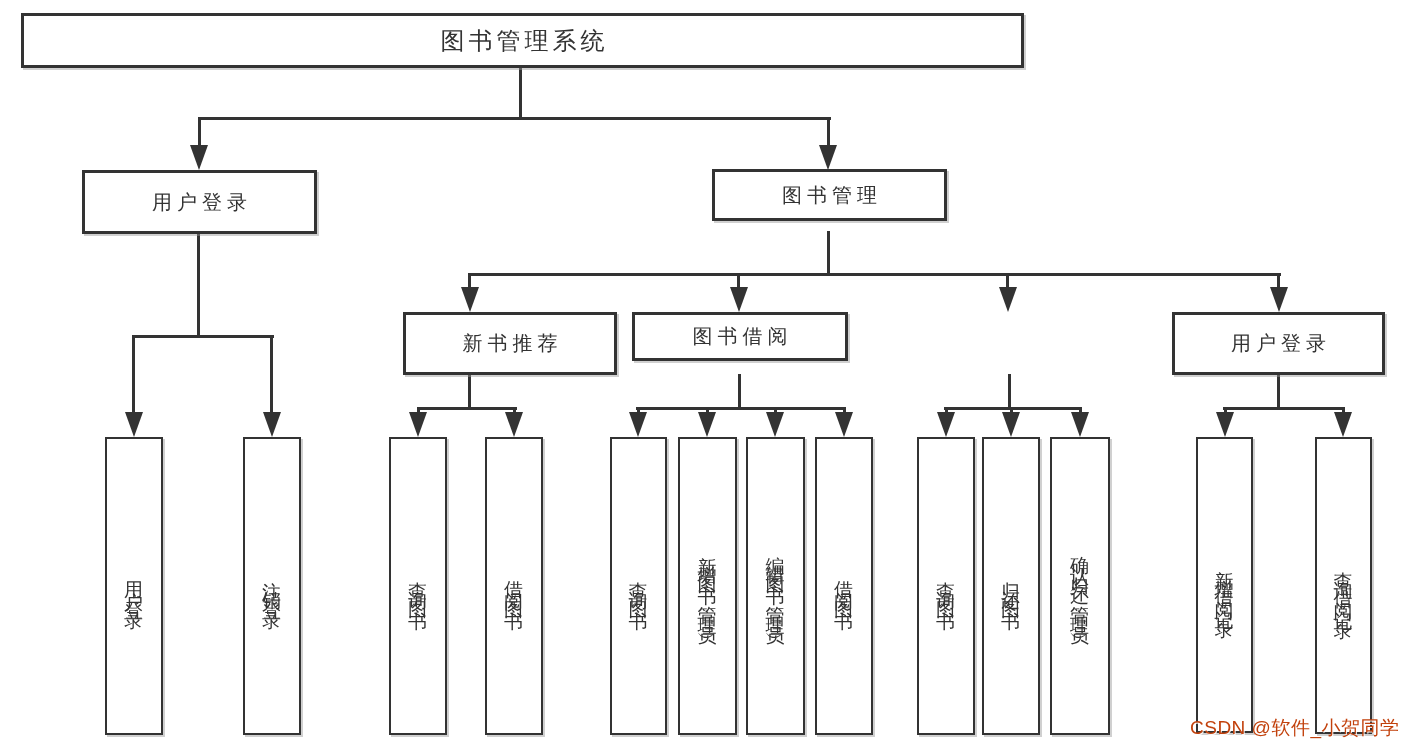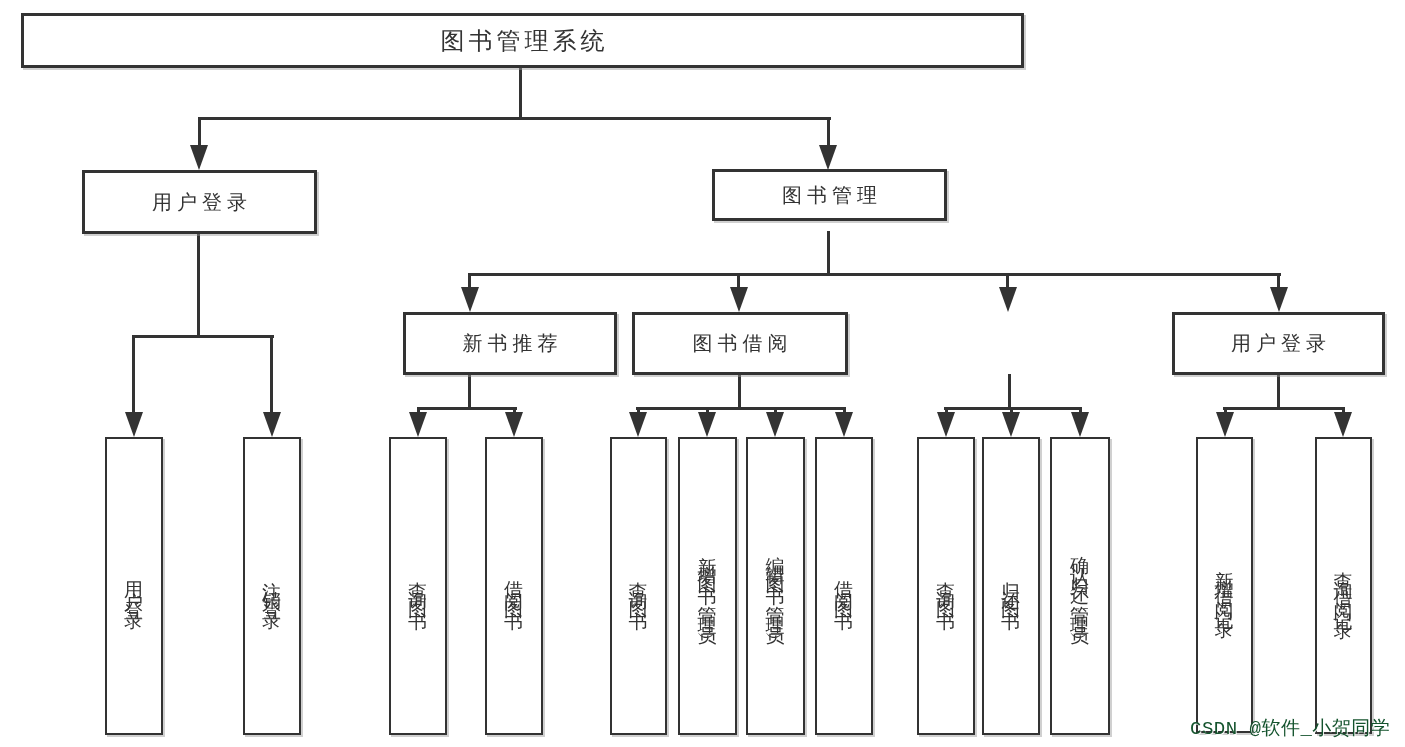--- a/index.html
+++ b/index.html
@@ -32,23 +32,23 @@
   }
   .line{position:absolute;background:#333;z-index:1;}
   .arrow{
     position:absolute;width:0;height:0;z-index:1;
     border-left:9px solid transparent;
     border-right:9px solid transparent;
     border-top:25px solid #333;
   }
   .watermark{
     position:absolute;left:1190px;top:715px;
-    font-size:19px;color:#14532d;letter-spacing:0.5px;
+    font-size:19px;color:#c2410c;letter-spacing:0.5px;
     text-shadow:1px 1px 0 rgba(255,255,255,0.9);
-    z-index:5;white-space:nowrap;font-family:Liberation Mono, monospace;
+    z-index:5;white-space:nowrap;
   }
 </style>
 </head>
 <body>
 
 <div class="canvas">
 
   <div class="line" style="left:519px;top:66px;width:3px;height:53px;"></div>
   <div class="line" style="left:198px;top:117px;width:633px;height:3px;"></div>
   <div class="line" style="left:198px;top:117px;width:3px;height:30px;"></div>
@@ -115,21 +115,21 @@
   <div class="box h" style="left:82px;top:170px;width:235px;height:64px;">
     <span>用户登录</span>
   </div>
   <div class="box h" style="left:712px;top:169px;width:235px;height:52px;">
     <span>图书管理</span>
   </div>
 
   <div class="box h" style="left:363px;top:312px;width:214px;height:63px;margin-left:40px;">
     <span>新书推荐</span>
   </div>
-  <div class="box h" style="left:632px;top:312px;width:216px;height:63px;">
+  <div class="box h" style="left:632px;top:312px;width:216px;height:49px;">
     <span>图书借阅</span>
   </div>
   <div class="box h" style="left:1172px;top:312px;width:213px;height:63px;">
     <span>用户登录</span>
   </div>
 
   <div class="box v" style="left:105px;top:437px;width:58px;height:298px;">
     <span>用户登录</span>
   </div>
   <div class="box v" style="left:243px;top:437px;width:58px;height:298px;">

